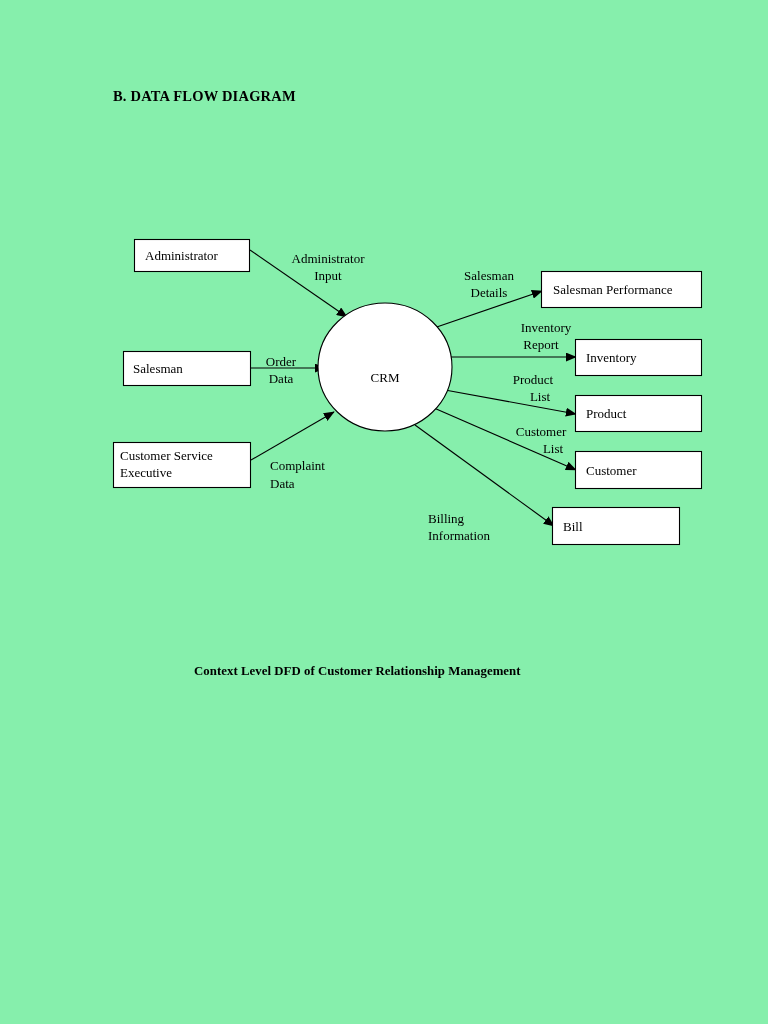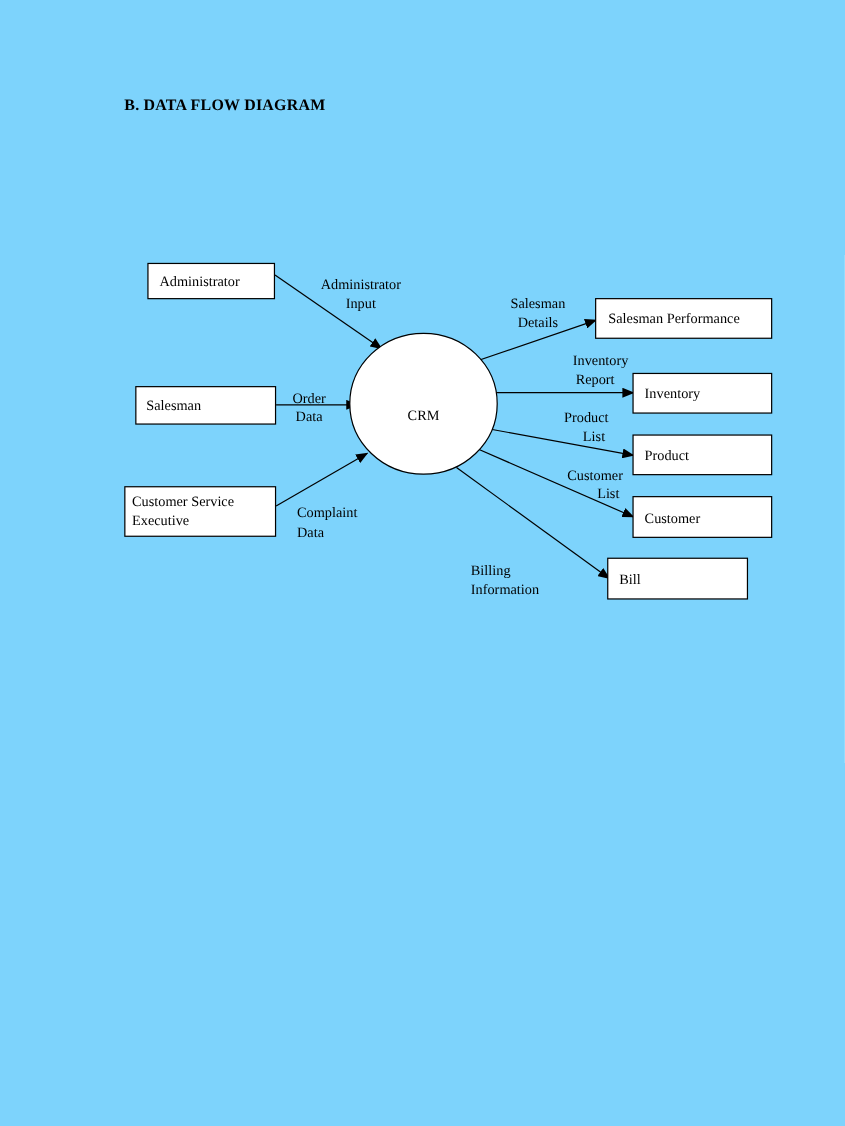--- a/index.html
+++ b/index.html
@@ -13,21 +13,21 @@
     position: relative;
     font-family: "Liberation Serif", "DejaVu Serif", serif;
     color: #000000;
     overflow: hidden;
   }
   .page {
     position: absolute;
     left: 0; top: 0;
     width: 768px;
     height: 1024px;
-    background: #7dd3fc;
+    background: #86efac;
   }
   .section-title {
     position: absolute;
     left: 113px;
     top: 88px;
     font-size: 14.5px;
     font-weight: bold;
     letter-spacing: 0.2px;
     font-family: "Liberation Serif", "DejaVu Serif", serif;
     white-space: nowrap;
@@ -159,14 +159,15 @@
     <text class="flow-label" x="540" y="401" text-anchor="middle">List</text>
 
     <text class="flow-label" x="541" y="436" text-anchor="middle">Customer</text>
     <text class="flow-label" x="553" y="453" text-anchor="middle">List</text>
 
     <text class="flow-label" x="428" y="523">Billing</text>
     <text class="flow-label" x="428" y="540">Information</text>
 
   </svg>
 
+  <div class="caption">Context Level DFD of Customer Relationship Management</div>
 
 </div>
 
 </body></html>

